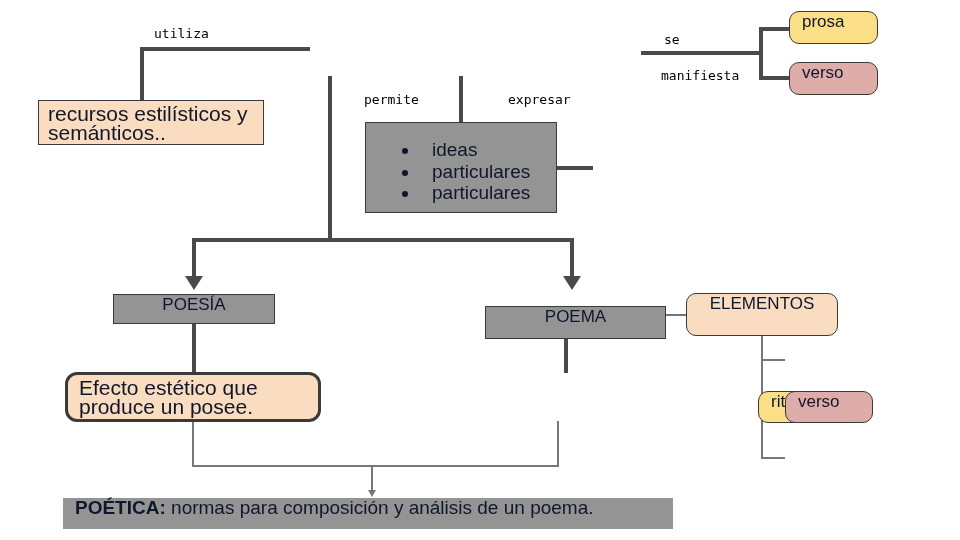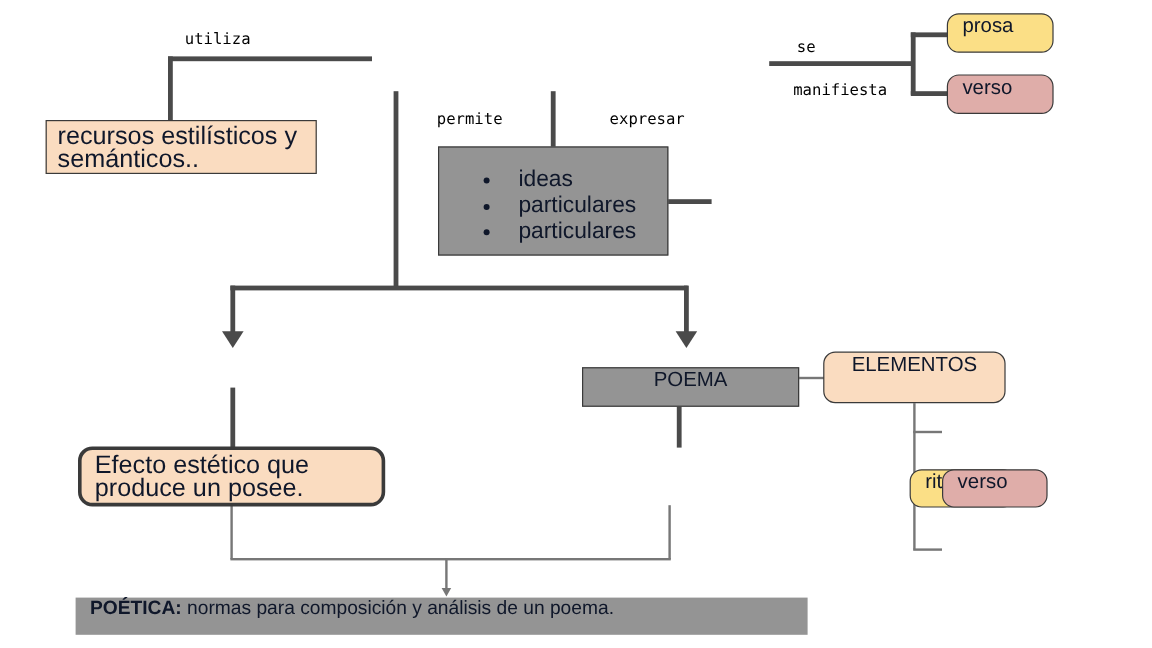--- a/index.html
+++ b/index.html
@@ -151,20 +151,23 @@
 
   <div class="node rect fill-gray" style="left:365px; top:122px; width:192px; height:91px;">
     <ul class="bullets">
       <li>ideas</li>
       <li>particulares</li>
       <li>particulares</li>
     </ul>
   </div>
 
 
+  <div class="node rect fill-gray" style="left:113px; top:294px; width:162px; height:30px; justify-content:center;">
+    <span class="txt head-text">POESÍA</span>
+  </div>
 
   <div class="node rect fill-gray" style="left:485px; top:306px; width:181px; height:33px; justify-content:center;">
     <span class="txt head-text">POEMA</span>
   </div>
 
   <div class="node round-thin fill-peach" style="left:686px; top:293px; width:152px; height:43px; justify-content:center;">
     <span class="txt head-text">ELEMENTOS</span>
   </div>
 
   <div class="node round-thick fill-peach" style="left:65px; top:372px; width:256px; height:50px; padding:3px 11px;">
@@ -175,18 +178,18 @@
   <div class="node round-thin fill-yellow" style="left:758px; top:343px; width:88px; height:32px; padding:0 12px;margin-top:48px;">
     <span class="txt cap-text">ritmo</span>
   </div>
 
   <div class="node round-thin fill-rose" style="left:785px; top:391px; width:88px; height:32px; padding:0 12px;">
     <span class="txt cap-text">verso</span>
   </div>
 
 
   <div class="node noborder fill-gray" style="left:63px; top:498px; width:610px; height:31px; padding:0 12px;">
-    <span class="txt body-text" style="font-size:16px;">
+    <span class="txt body-text" style="font-size:19px;">
       <span class="b">POÉTICA:</span><span> normas para composición y análisis de un poema.</span>
     </span>
   </div>
 
 </div>
 
 </body></html>

